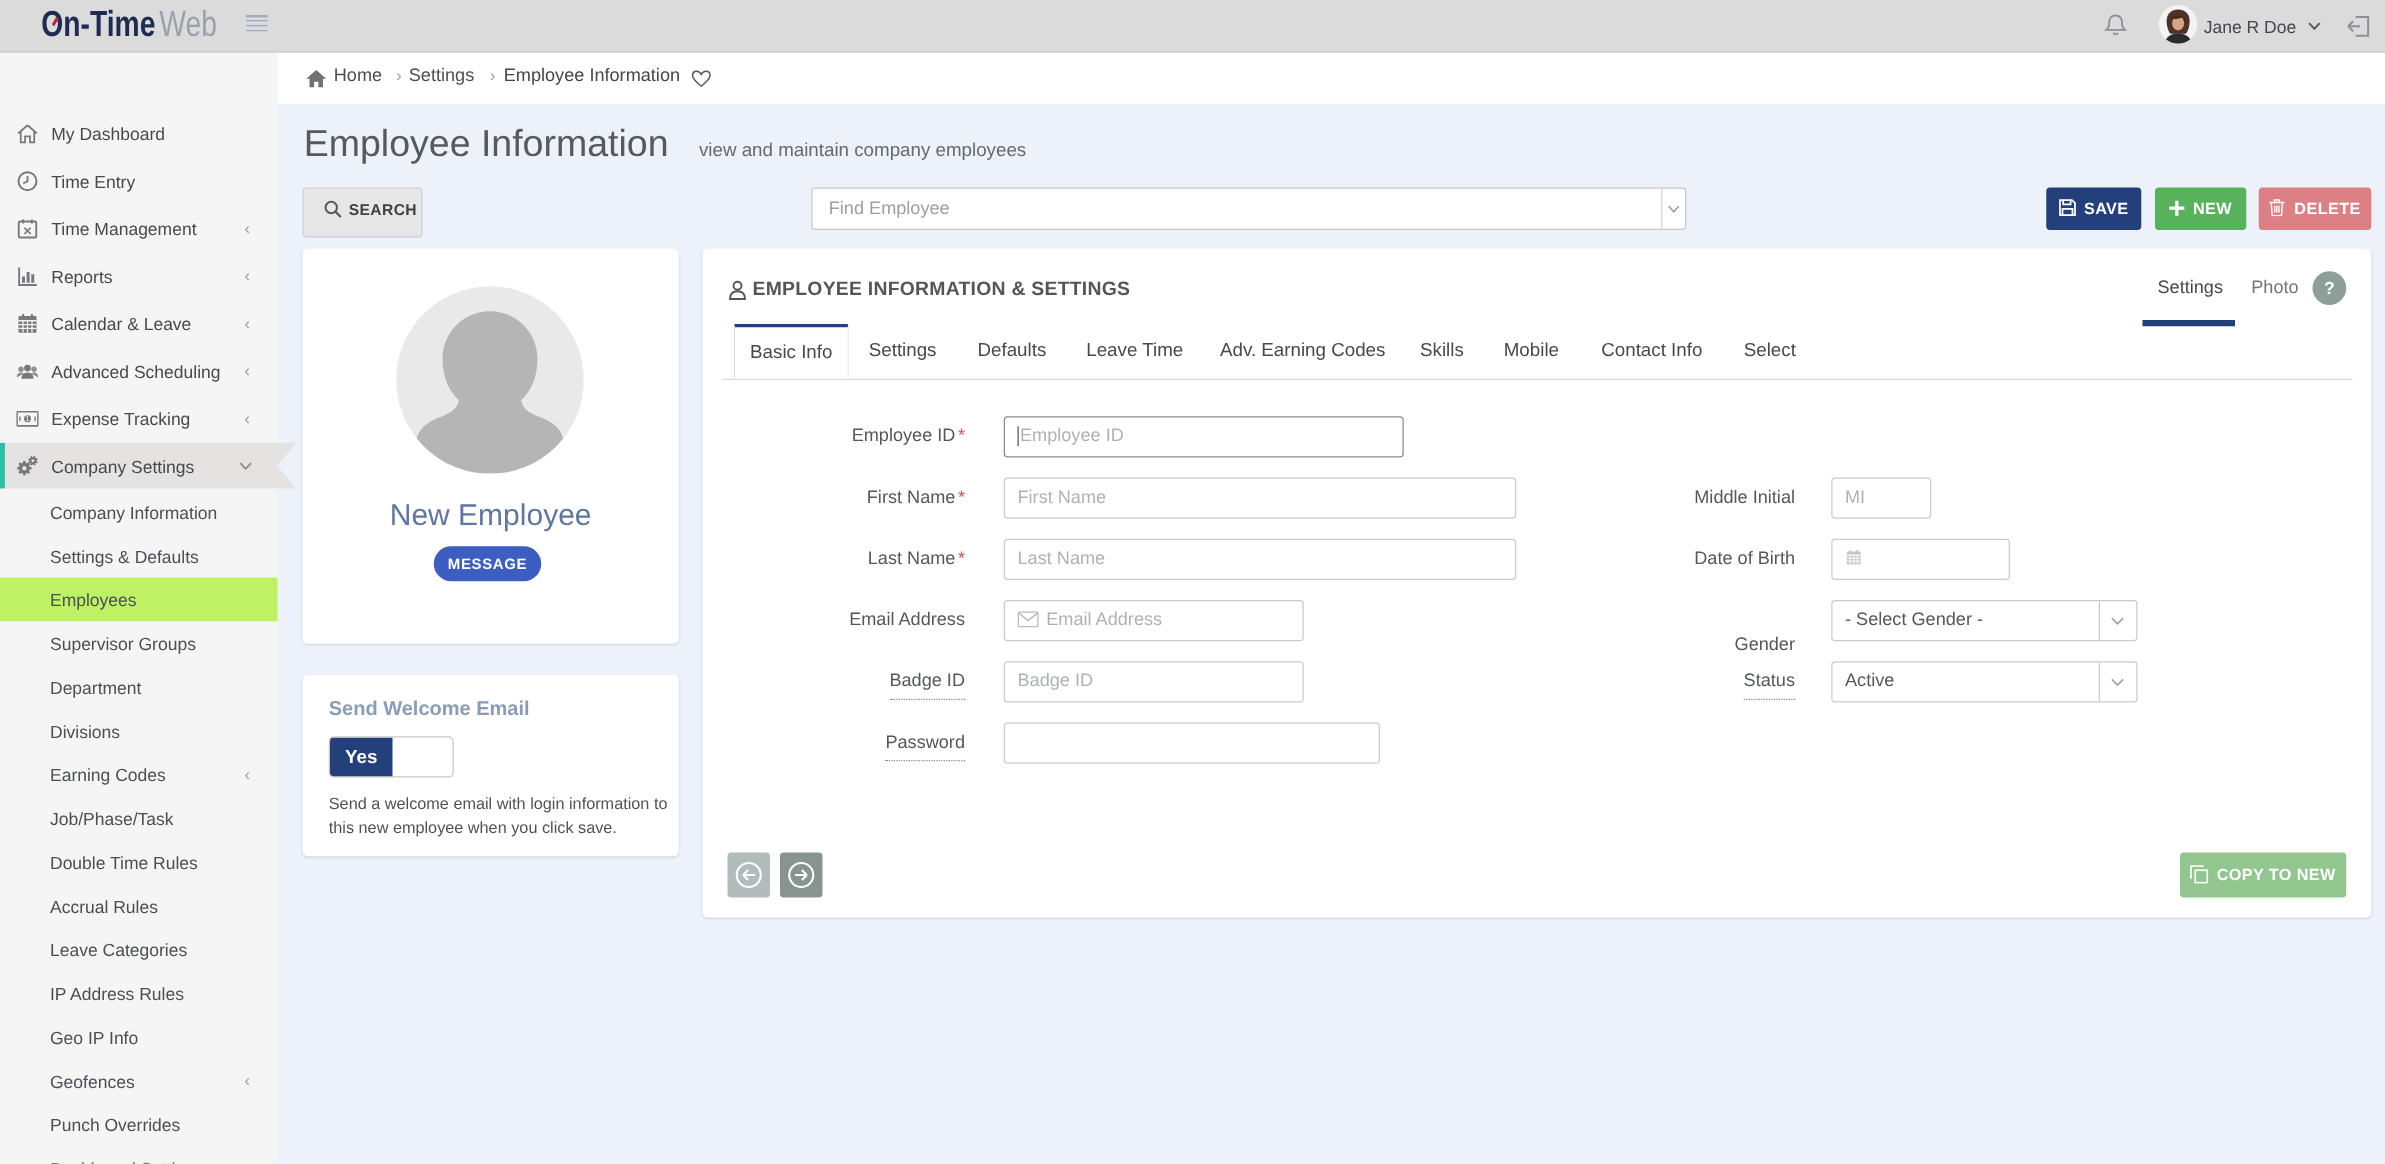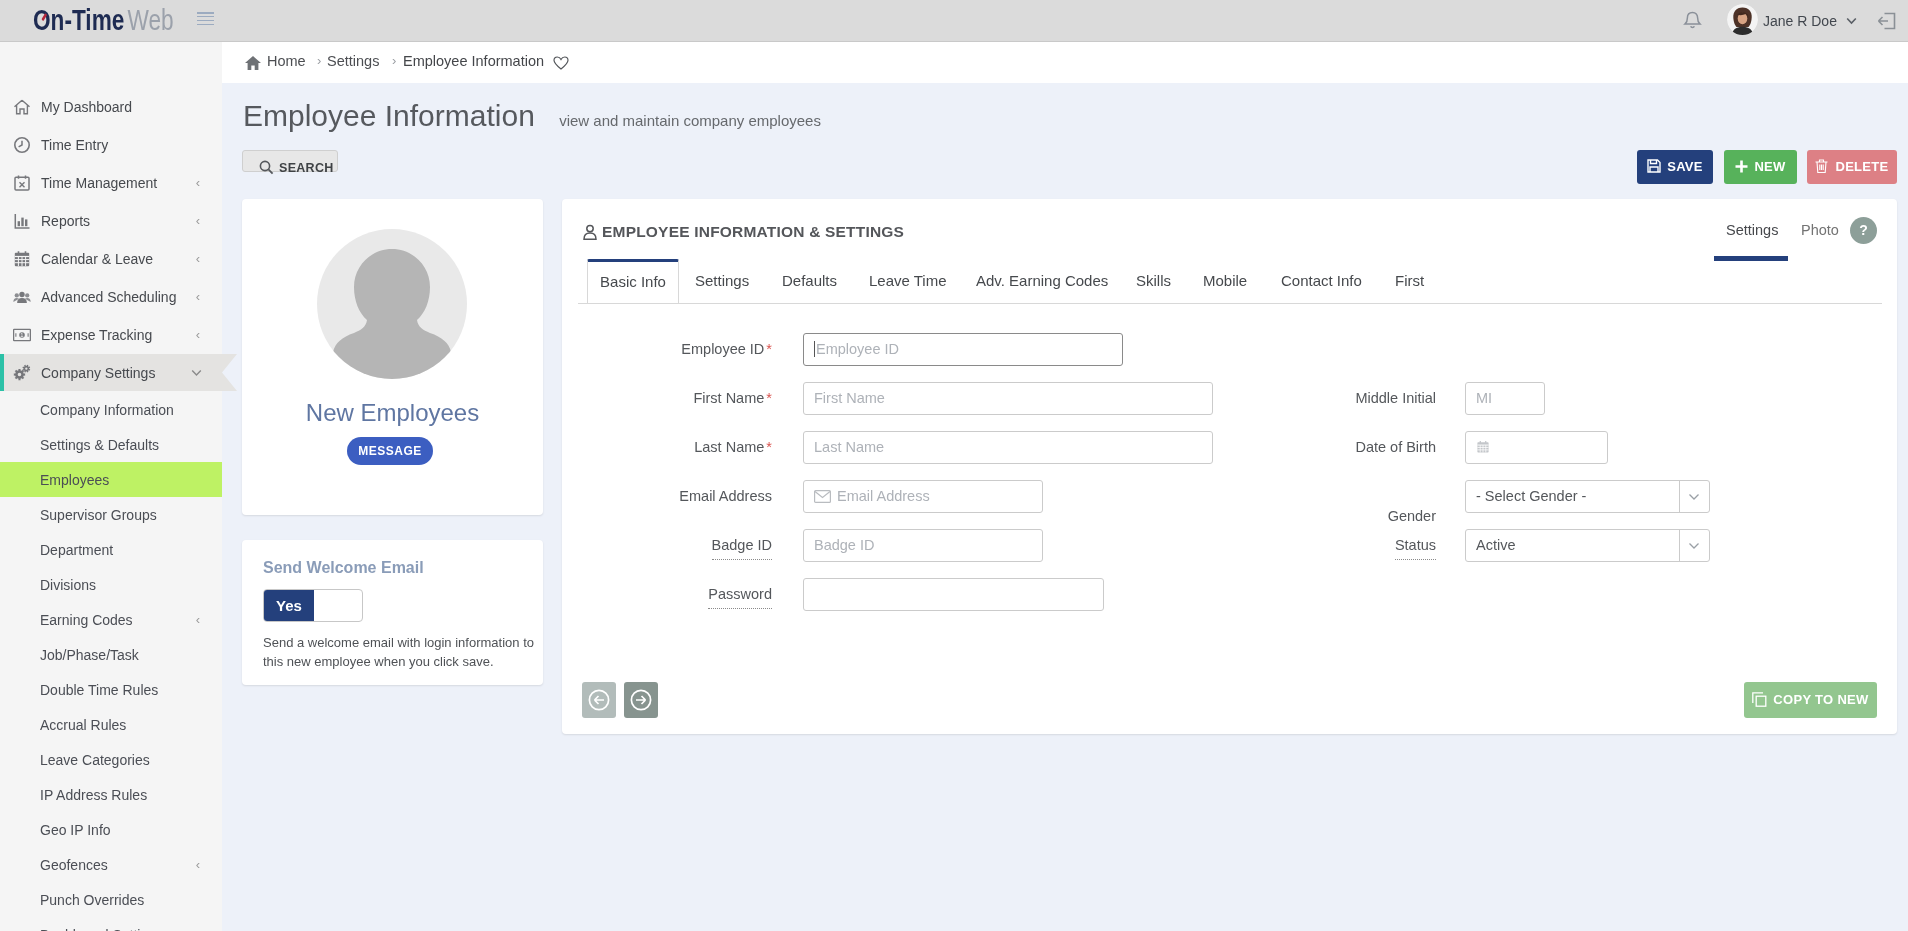--- a/index.html
+++ b/index.html
@@ -229,26 +229,33 @@
   <div class="abs" style="left:170px;top:11px;font-size:13px;color:#9a9da2;">›</div>
   <div class="abs" style="left:181px;top:11px;font-size:14.5px;color:#44464a;">Employee Information</div>
   <svg class="abs" style="left:331px;top:14px" width="16" height="14" viewBox="0 0 32 28">
       <path d="M16 26 C6 18 2 13 2 8.5 C2 4.5 5 2 8.5 2 C11.5 2 14.5 4 16 7 C17.5 4 20.5 2 23.5 2 C27 2 30 4.5 30 8.5 C30 13 26 18 16 26 Z" fill="none" stroke="#54575b" stroke-width="2.4"></path>
     </svg>
 </div>
 
 <div id="content">
   <h1 class="pagetitle">Employee Information <small>view and maintain company employees</small></h1>
 
-  <div class="abs" style="left:20px;top:67px;width:96px;height:22px;background:#e7e7e7;border:1px solid #cfcfcf;border-radius:3px;padding-left:32px;">
+  <div class="abs" style="left:20px;top:67px;width:96px;height:40px;background:#e7e7e7;border:1px solid #cfcfcf;border-radius:3px;padding-left:32px;">
     <svg class="abs" style="left:16px;top:9px" width="15" height="15" viewBox="0 0 15 15">
         <circle cx="6" cy="6" r="4.6" fill="none" stroke="#55585c" stroke-width="1.6"></circle>
         <path d="M9.4 9.4 L13.6 13.6" stroke="#55585c" stroke-width="1.8"></path>
       </svg>
     <span class="abs" style="left:36px;top:9.5px;font-size:12.5px;font-weight:bold;color:#3f4245;letter-spacing:0.3px;">SEARCH</span>
+  </div>
+  <div class="abs" style="left:427px;top:67px;width:700px;height:34px;background:#fff;border:1px solid #c8c8c8;border-radius:3px;">
+    <span class="abs" style="left:13px;top:8px;font-size:14.5px;color:#9aa0a6;">Find Employee</span>
+    <div class="abs" style="right:18px;top:0;width:1px;height:32px;background:#d4d4d4;"></div>
+    <svg class="abs" style="right:4px;top:13px" width="10" height="7" viewBox="0 0 10 7">
+        <path d="M1 1 L5 5.5 L9 1" fill="none" stroke="#9aa0a6" stroke-width="1.3"></path>
+      </svg>
   </div>
   <div class="btn" style="left:1415px;top:67px;width:76px;background:#24407c;">
     <svg style="vertical-align:-2px;margin-right:6px" width="14" height="14" viewBox="0 0 14 14">
         <path d="M1 1 H10.5 L13 3.5 V13 H1 Z M3.5 1 V4.5 H9.5 V1 M3 13 V8 H11 V13" fill="none" stroke="#fff" stroke-width="1.4"></path>
       </svg>SAVE</div>
   <div class="btn" style="left:1502px;top:67px;width:73px;background:#57b25b;">
     <svg style="vertical-align:-2px;margin-right:6px" width="13" height="13" viewBox="0 0 13 13">
         <path d="M6.5 0.5 V12.5 M0.5 6.5 H12.5" stroke="#fff" stroke-width="2.6"></path>
       </svg>NEW</div>
   <div class="btn" style="left:1585px;top:67px;width:90px;background:#dd8085;">
@@ -261,21 +268,21 @@
       <defs>
           <clipPath id="avclip">
             <circle cx="75" cy="75" r="75"></circle>
           </clipPath>
         </defs>
       <circle cx="75" cy="75" r="75" fill="#e9e9e9"></circle>
       <g clip-path="url(#avclip)" fill="#b5b5b5">
         <path d="M75 20 c-21 0-38 17-38 38 c0 14 5 26 13 33 c-1 7-6 10-13 13 c-12 4-19 10-21 19 L12 150 H138 l-4-27 c-2-9-9-15-21-19 c-7-3-12-6-13-13 c8-7 13-19 13-33 c0-21-17-38-38-38z"></path>
       </g>
     </svg>
-    <div class="abs" style="left:0;top:200px;width:301px;text-align:center;font-size:24px;color:#5f76a2;">New Employees</div>
+    <div class="abs" style="left:0;top:200px;width:301px;text-align:center;font-size:24px;color:#5f76a2;">New Employee</div>
     <div class="abs" style="left:105px;top:238px;width:86px;height:28px;background:#3c5ec1;border-radius:14px;color:#fff;font-size:12px;font-weight:bold;text-align:center;line-height:28px;letter-spacing:0.5px;">MESSAGE</div>
   </div>
 
   <div class="card" style="left:20px;top:457px;width:301px;height:145px;">
     <div class="abs" style="left:21px;top:19px;font-size:16px;font-weight:bold;color:#8a9cb8;">Send Welcome Email</div>
     <div class="abs" style="left:21px;top:49px;width:100px;height:33px;border:1px solid #c7c7c7;border-radius:4px;background:#fff;overflow:hidden;">
       <div class="abs" style="left:0;top:0;width:50px;height:33px;background:#24407c;color:#fff;font-size:15px;font-weight:bold;text-align:center;line-height:31px;">Yes</div>
     </div>
     <div class="abs" style="left:21px;top:93px;font-size:13px;color:#4f5256;line-height:19px;white-space:nowrap;">Send a welcome email with login information to<br>this new employee when you click save.</div>
   </div>
@@ -294,21 +301,21 @@
     <div class="abs" style="left:0px;top:187px;"></div>
     <div class="abs" style="left:16px;top:103.5px;width:1304px;height:1px;background:#d8d8d8;"></div>
     <div class="abs" style="left:25px;top:60px;width:92px;height:44px;background:#fff;border:1px solid #d8d8d8;border-bottom:none;border-top:3px solid #24407c;border-radius:2px 2px 0 0;font-size:15px;color:#46494d;text-align:center;line-height:40px;">Basic Info</div>
     <div class="abs" style="left:133px;top:60px;height:44px;font-size:15px;color:#46494d;line-height:44px;">Settings</div>
     <div class="abs" style="left:220px;top:60px;height:44px;font-size:15px;color:#46494d;line-height:44px;">Defaults</div>
     <div class="abs" style="left:307px;top:60px;height:44px;font-size:15px;color:#46494d;line-height:44px;">Leave Time</div>
     <div class="abs" style="left:414px;top:60px;height:44px;font-size:15px;color:#46494d;line-height:44px;">Adv. Earning Codes</div>
     <div class="abs" style="left:574px;top:60px;height:44px;font-size:15px;color:#46494d;line-height:44px;">Skills</div>
     <div class="abs" style="left:641px;top:60px;height:44px;font-size:15px;color:#46494d;line-height:44px;">Mobile</div>
     <div class="abs" style="left:719px;top:60px;height:44px;font-size:15px;color:#46494d;line-height:44px;">Contact Info</div>
-    <div class="abs" style="left:833px;top:60px;height:44px;font-size:15px;color:#46494d;line-height:44px;">First</div>
+    <div class="abs" style="left:833px;top:60px;height:44px;font-size:15px;color:#46494d;line-height:44px;">Select</div>
 
     <div class="lbl" style="left:0;top:134px;width:210px;">Employee ID<span class="ast">*</span></div>
     <div class="inp" style="left:241px;top:134px;width:320px;border-color:#8a8a8a;"><span style="border-left:1px solid #555;padding-left:1px;">Employee ID</span></div>
     <div class="lbl" style="left:0;top:183px;width:210px;">First Name<span class="ast">*</span></div>
     <div class="inp" style="left:241px;top:183px;width:410px;">First Name</div>
     <div class="lbl" style="left:0;top:232px;width:210px;">Last Name<span class="ast">*</span></div>
     <div class="inp" style="left:241px;top:232px;width:410px;">Last Name</div>
     <div class="lbl" style="left:0;top:281px;width:210px;">Email Address</div>
     <div class="inp" style="left:241px;top:281px;width:240px;">
       <svg style="vertical-align:-2px;margin-right:6px" width="17" height="13" viewBox="0 0 17 13">

